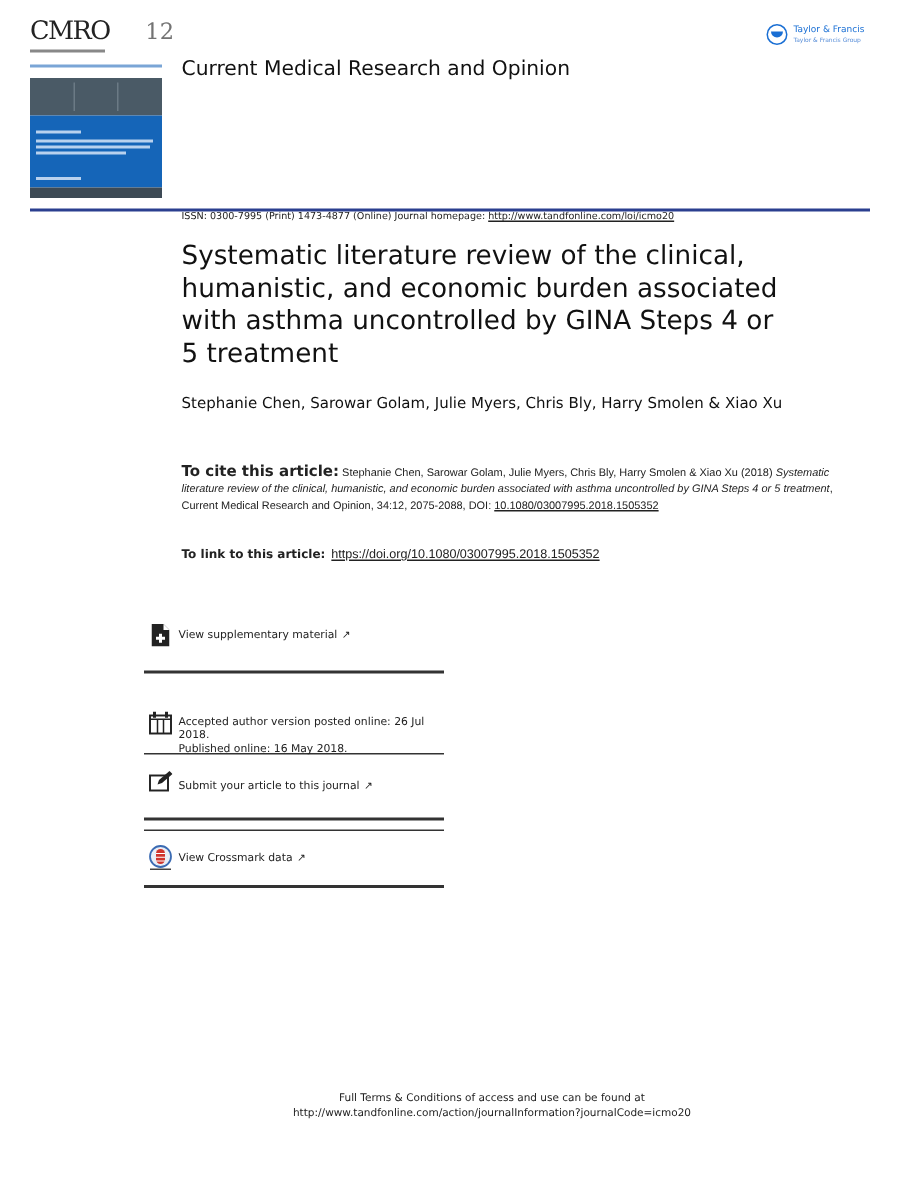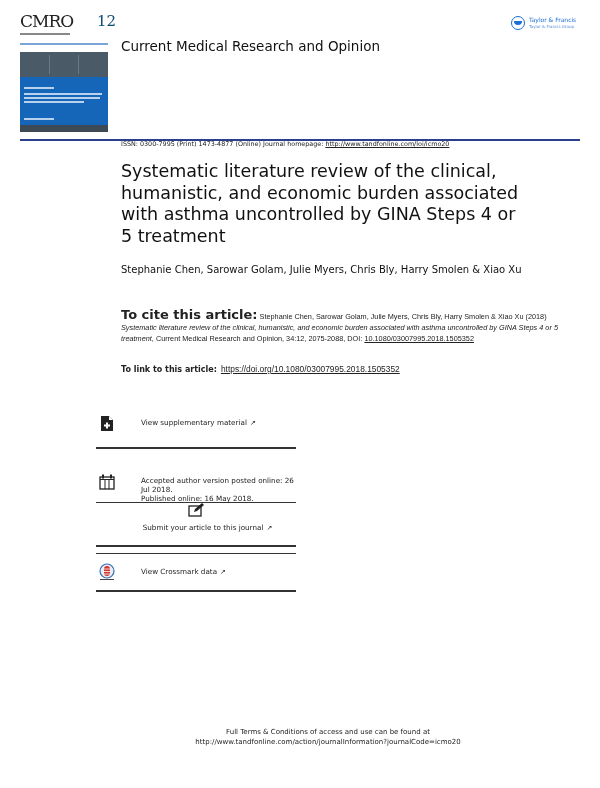--- a/index.html
+++ b/index.html
@@ -1,21 +1,21 @@
 <!DOCTYPE html>
 <html><head>
 <meta charset="utf-8">
 <style>
   html, body { margin: 0; padding: 0; background: #ffffff; }
   body { width: 600px; height: 788px; position: relative; overflow: hidden; font-family: "DejaVu Sans", sans-serif; color: #111; }
 
   
   .cover { position: absolute; left: 20px; top: 12px; width: 96px; height: 120px; background: #fff; }
   .cover .logo { position: absolute; left: 0; top: 0; font-family: "DejaVu Serif", serif; font-size: 17px; letter-spacing: -1px; color: #222; line-height: 18px; }
-  .cover .vol { position: absolute; right: 0; top: 1px; font-family: "DejaVu Serif", serif; font-size: 15px; color: #0c4a6e; line-height: 16px; }
+  .cover .vol { position: absolute; right: 0; top: 1px; font-family: "DejaVu Serif", serif; font-size: 15px; color: #737373; line-height: 16px; }
   .cover .subt { position: absolute; left: 0; top: 21px; width: 50px; height: 2px; background: #888; }
   .cover .bar { position: absolute; left: 0; top: 31px; width: 88px; height: 2px; background: #7aa5d6; }
   .cover .grey { position: absolute; left: 0; top: 40px; width: 88px; height: 25px; background: #4a5a66; }
   .cover .grey i { position: absolute; top: 3px; width: 1px; height: 19px; background: #6b7a85; }
   .cover .blue { position: absolute; left: 0; top: 65px; width: 88px; height: 48px; background: #1565b8; }
   .cover .blue span { position: absolute; left: 4px; height: 2px; background: #b8d1ee; }
   .cover .foot { position: absolute; left: 0; top: 113px; width: 88px; height: 7px; background: #3d4a55; }
 
   .tf-logo { position: absolute; left: 511px; top: 16px; display: flex; align-items: center; gap: 4px; }
   .tf-logo .circle { width: 12px; height: 12px; border: 1.5px solid #1a6fd4; border-radius: 50%; position: relative; }
@@ -24,31 +24,31 @@
 
   .journal-title { position: absolute; left: 121px; top: 38px; font-size: 13.5px; color: #111; }
   .issn { position: absolute; left: 121px; top: 140px; font-size: 6.4px; color: #222; white-space: nowrap; }
   .issn a { color: #222; text-decoration: underline; }
   .header-rule { position: absolute; left: 20px; top: 139px; width: 560px; height: 2px; background: #2b3f8f; }
 
   .article-title { position: absolute; left: 121px; top: 161px; width: 400px; font-size: 17.5px; line-height: 21.5px; color: #111; margin: 0; font-weight: normal; }
   .authors { position: absolute; left: 121px; top: 263px; width: 440px; font-size: 10px; line-height: 13px; color: #111; }
 
   .cite { position: absolute; left: 121px; top: 309px; width: 440px; font-size: 7.3px; line-height: 11px; color: #222; font-family: "Liberation Sans", sans-serif; }
-  .cite b { font-family: "DejaVu Sans", sans-serif; font-weight: bold; font-size: 13px; }
+  .cite b { font-family: "DejaVu Sans", sans-serif; font-weight: bold; font-size: 10px; }
   .cite i { font-style: italic; }
   .cite a { color: #222; text-decoration: underline; }
   .link-line { position: absolute; left: 121px; top: 364px; font-size: 8.4px; color: #222; }
   .link-line b { font-weight: bold; font-size: 8px; }
   .link-line a { color: #222; text-decoration: underline; margin-left: 4px; font-family: "Liberation Sans", sans-serif; }
 
   .info-list { position: absolute; left: 96px; top: 405px; width: 200px; }
   .info-item { position: relative; display: flex; align-items: flex-start; }
   .info-item .ico { width: 22px; flex: none; display: flex; justify-content: center; }
-  .info-item .lbl { font-size: 7.2px; line-height: 9px; color: #222; margin-left: 23px; }
+  .info-item .lbl { font-size: 7.2px; line-height: 9px; color: #222; margin-left: 1px; }
   .rule { height: 1.5px; background: #333; width: 200px; }
   .ext { font-size: 7px; margin-left: 3px; }
 
   .footer { position: absolute; left: 0; top: 727px; width: 600px; text-align: center; font-size: 7px; line-height: 10px; color: #222; margin-left: 28px; }
 </style>
 </head>
 <body>
 
 <div class="cover">
   <div class="logo">CMRO</div>
@@ -121,21 +121,21 @@
           <line x1="1" y1="5.5" x2="15" y2="5.5" stroke="#222"></line>
         </svg>
     </span>
     <span class="lbl" style="width:170px;margin-top:2px;">
       <span>Accepted author version posted online: 26 Jul 2018.</span><br>
       <span>Published online: 16 May 2018.</span>
     </span>
   </div>
   <div class="rule"></div>
 
-  <div class="info-item" style="height:36px;align-items:center;flex-direction:column;">
+  <div class="info-item" style="height:36px;align-items:center;">
     <span class="ico">
       <svg width="16" height="14" viewBox="0 0 16 14">
           <rect x="1" y="3" width="12" height="10" fill="none" stroke="#222" stroke-width="1.3"></rect>
           <path d="M6 9l1-3 7-6 2 2-7 6z" fill="#222"></path>
         </svg>
     </span>
     <span class="lbl" style="margin-top:6px;"><span>Submit your article to this journal</span><span class="ext">↗</span></span>
   </div>
   <div class="rule" style="margin-top:6px;"></div>
 

